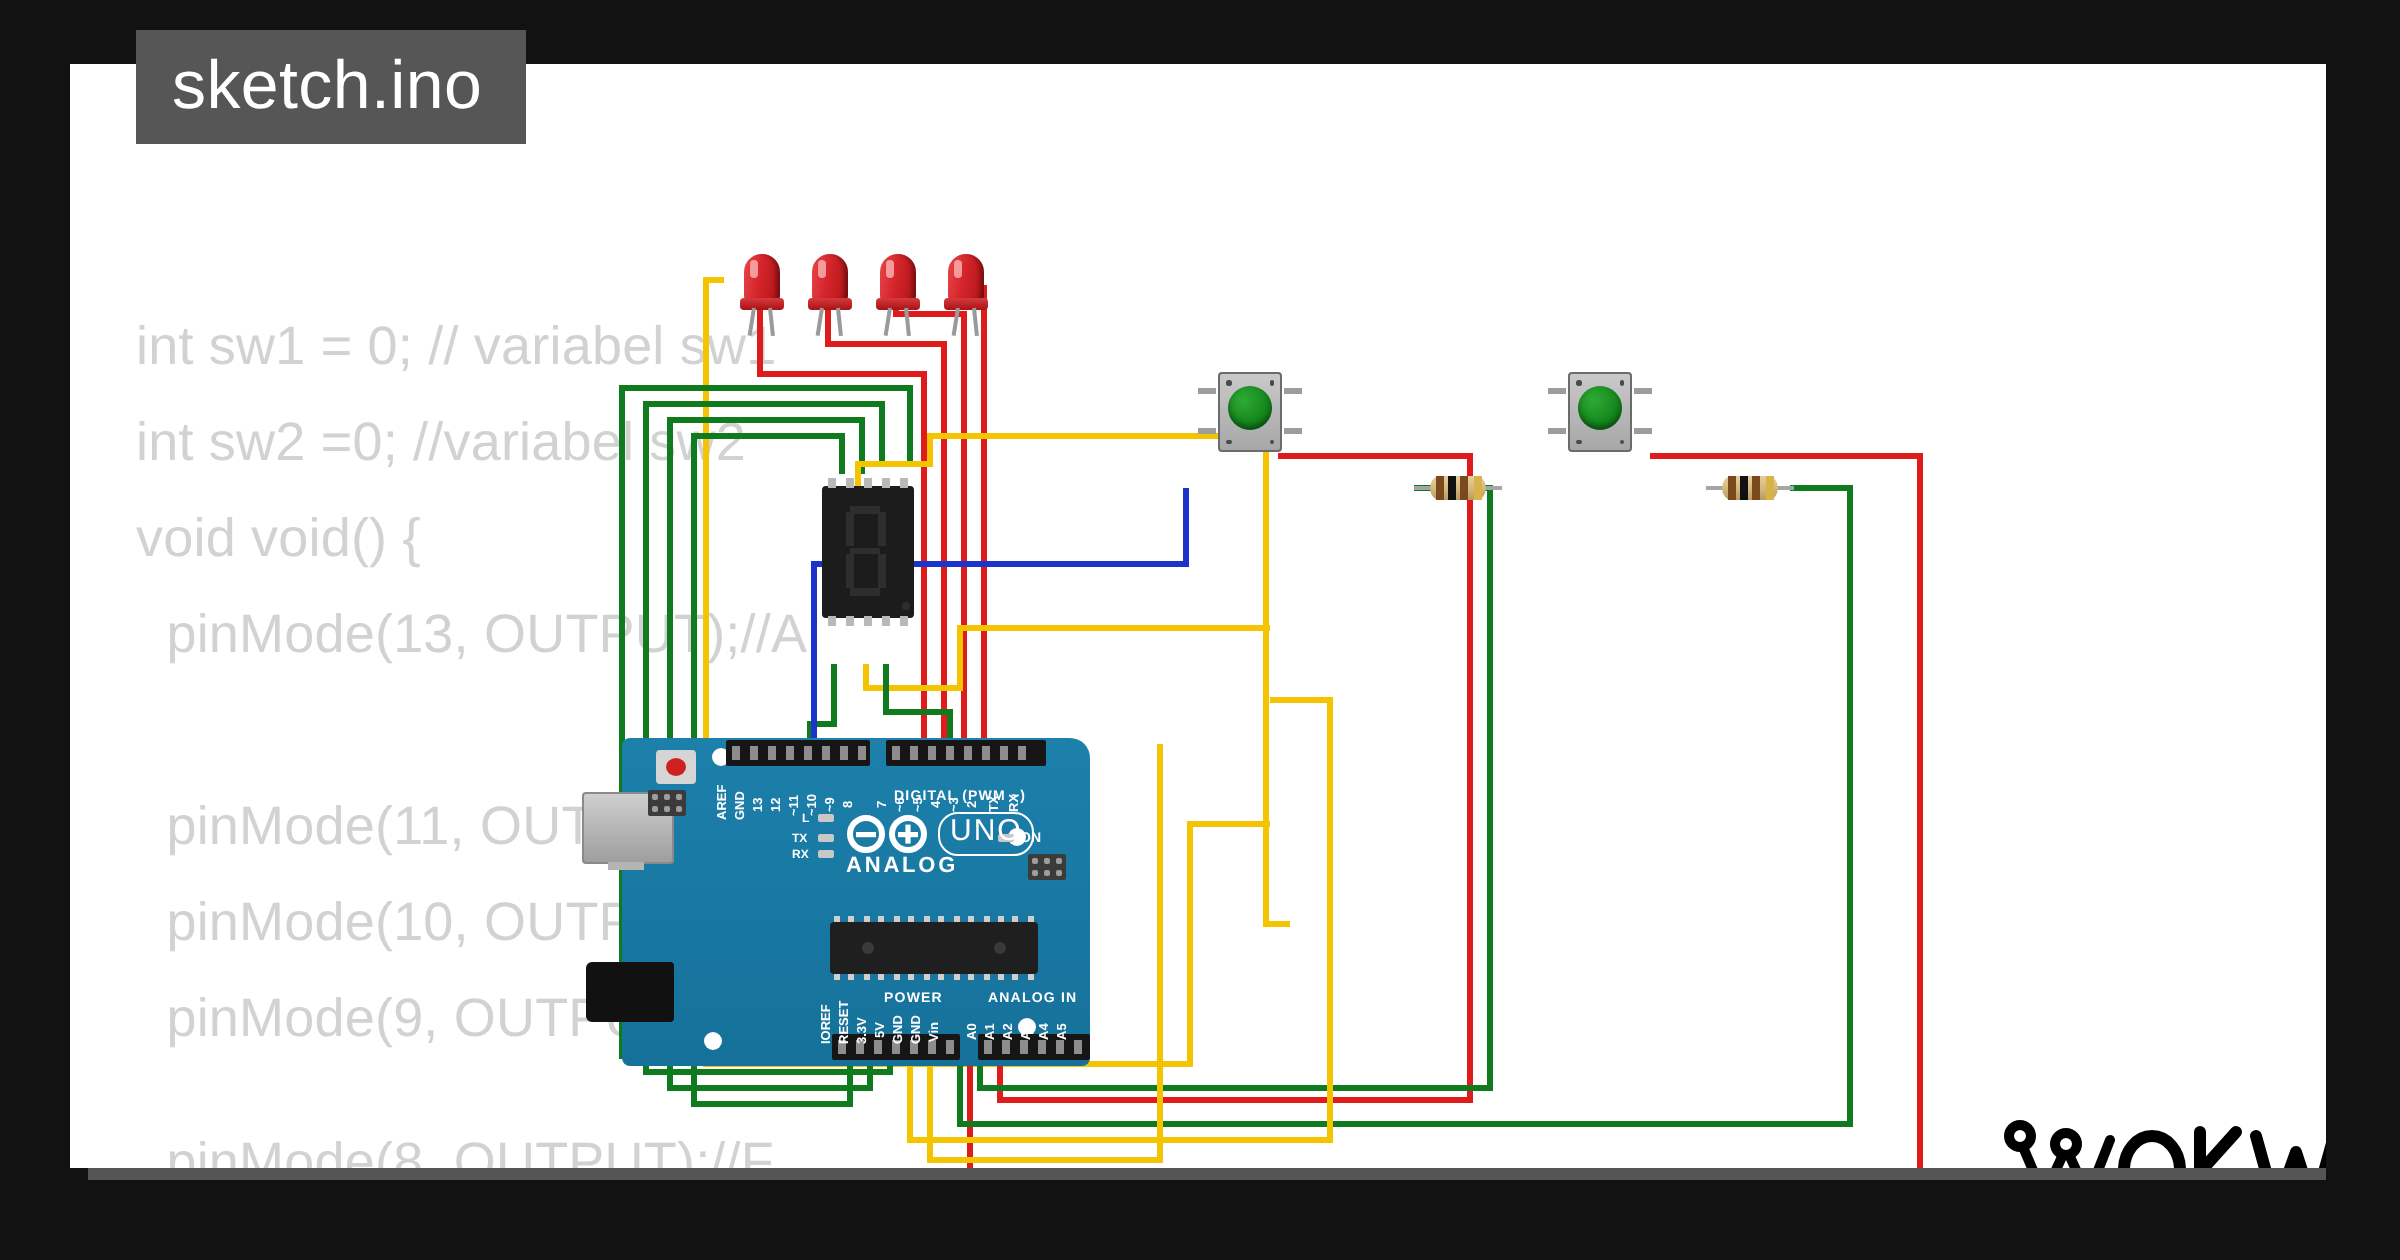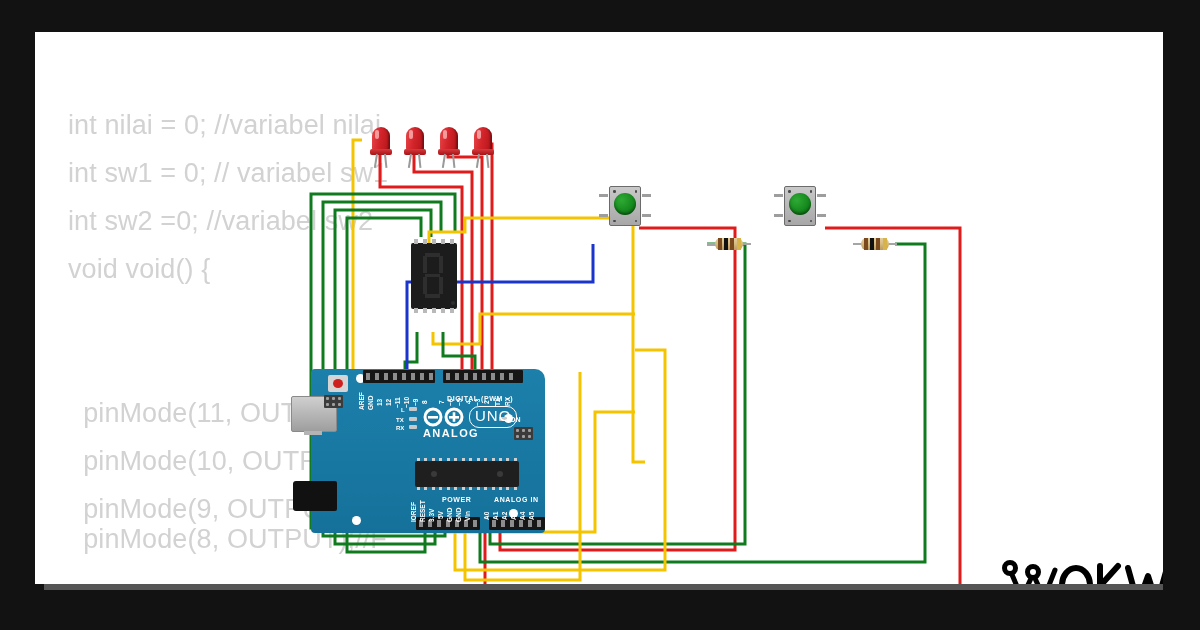--- a/index.html
+++ b/index.html
@@ -474,28 +474,28 @@
 </head>
 <body>
 
 <div id="root">
 
   <div class="shadow-plate"></div>
 
   <div class="canvas">
 
     <div class="code-layer">
-      <div class="code-line" style="top:78px">int nilai = 0; //variabel nilai</div>
       <div class="code-line" style="top:126px">int sw1 = 0; // variabel sw1</div>
       <div class="code-line" style="top:174px">int sw2 =0; //variabel sw2</div>
       <div class="code-line" style="top:222px">void void() {</div>
+      <div class="code-line" style="top:270px">  pinMode(13, OUTPUT);//A</div>
       <div class="code-line" style="top:366px">  pinMode(11, OUTPUT);//C</div>
       <div class="code-line" style="top:414px">  pinMode(10, OUTPUT);//D</div>
       <div class="code-line" style="top:462px">  pinMode(9, OUTPUT);//E</div>
-      <div class="code-line" style="top:492px">  pinMode(8, OUTPUT);//F</div>
+      <div class="code-line" style="top:534px">  pinMode(8, OUTPUT);//F</div>
 
     </div>
 
     <div class="diagram">
 
       <svg class="wire-svg" viewBox="0 0 1128 552">
         <g fill="none" stroke-linecap="butt" stroke-linejoin="miter" stroke-width="3">
 
           <path d="M345,105 L345,155 L427,155 L427,338" stroke="#e01b1b"></path>
           <path d="M379,105 L379,140 L437,140 L437,338" stroke="#e01b1b"></path>
@@ -809,14 +809,15 @@
         <path d="M100,14 L100,52"></path>
         <path d="M118,14 L100,34 L120,52"></path>
         <path d="M128,16 L138,52 L148,24 L157,52 L167,16"></path>
         <path d="M180,26 L180,52"></path>
       </g>
       <circle cx="180" cy="15" r="5" fill="none" stroke="#000000" stroke-width="4.5"></circle>
     </svg>
 
   </div>
 
+  <div class="file-tab">sketch.ino</div>
 
 </div>
 
 </body></html>

